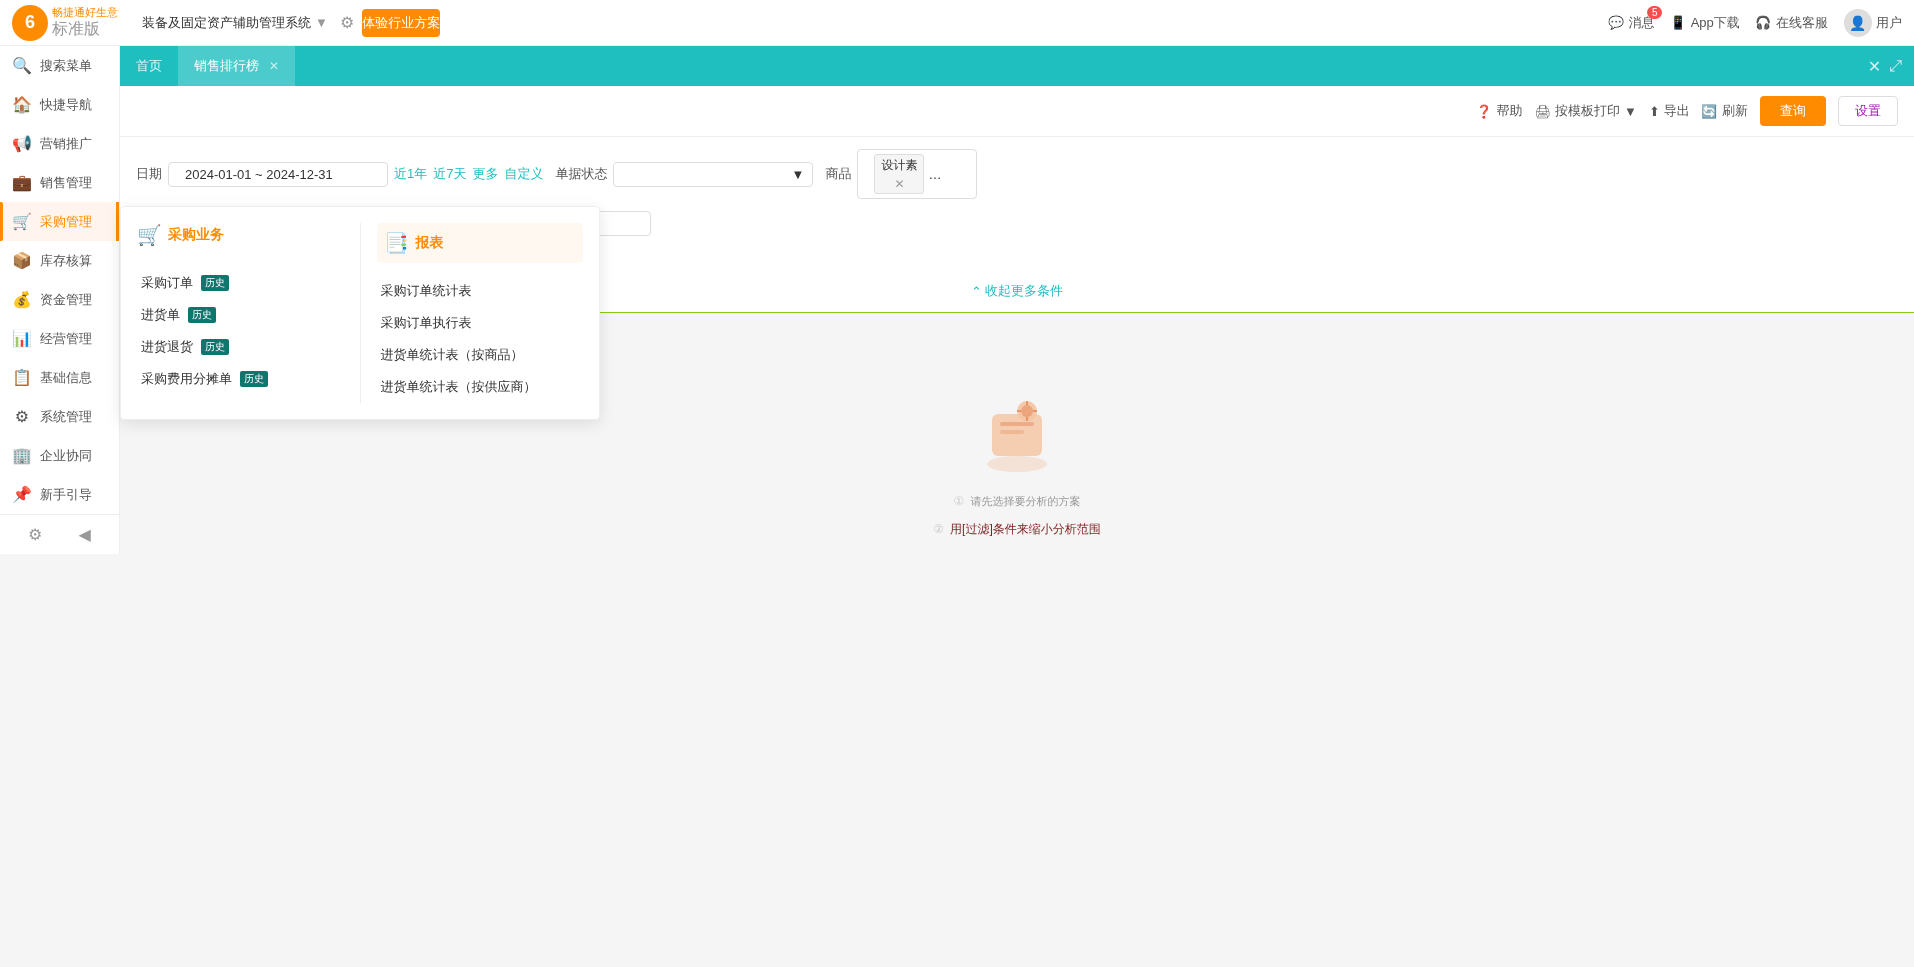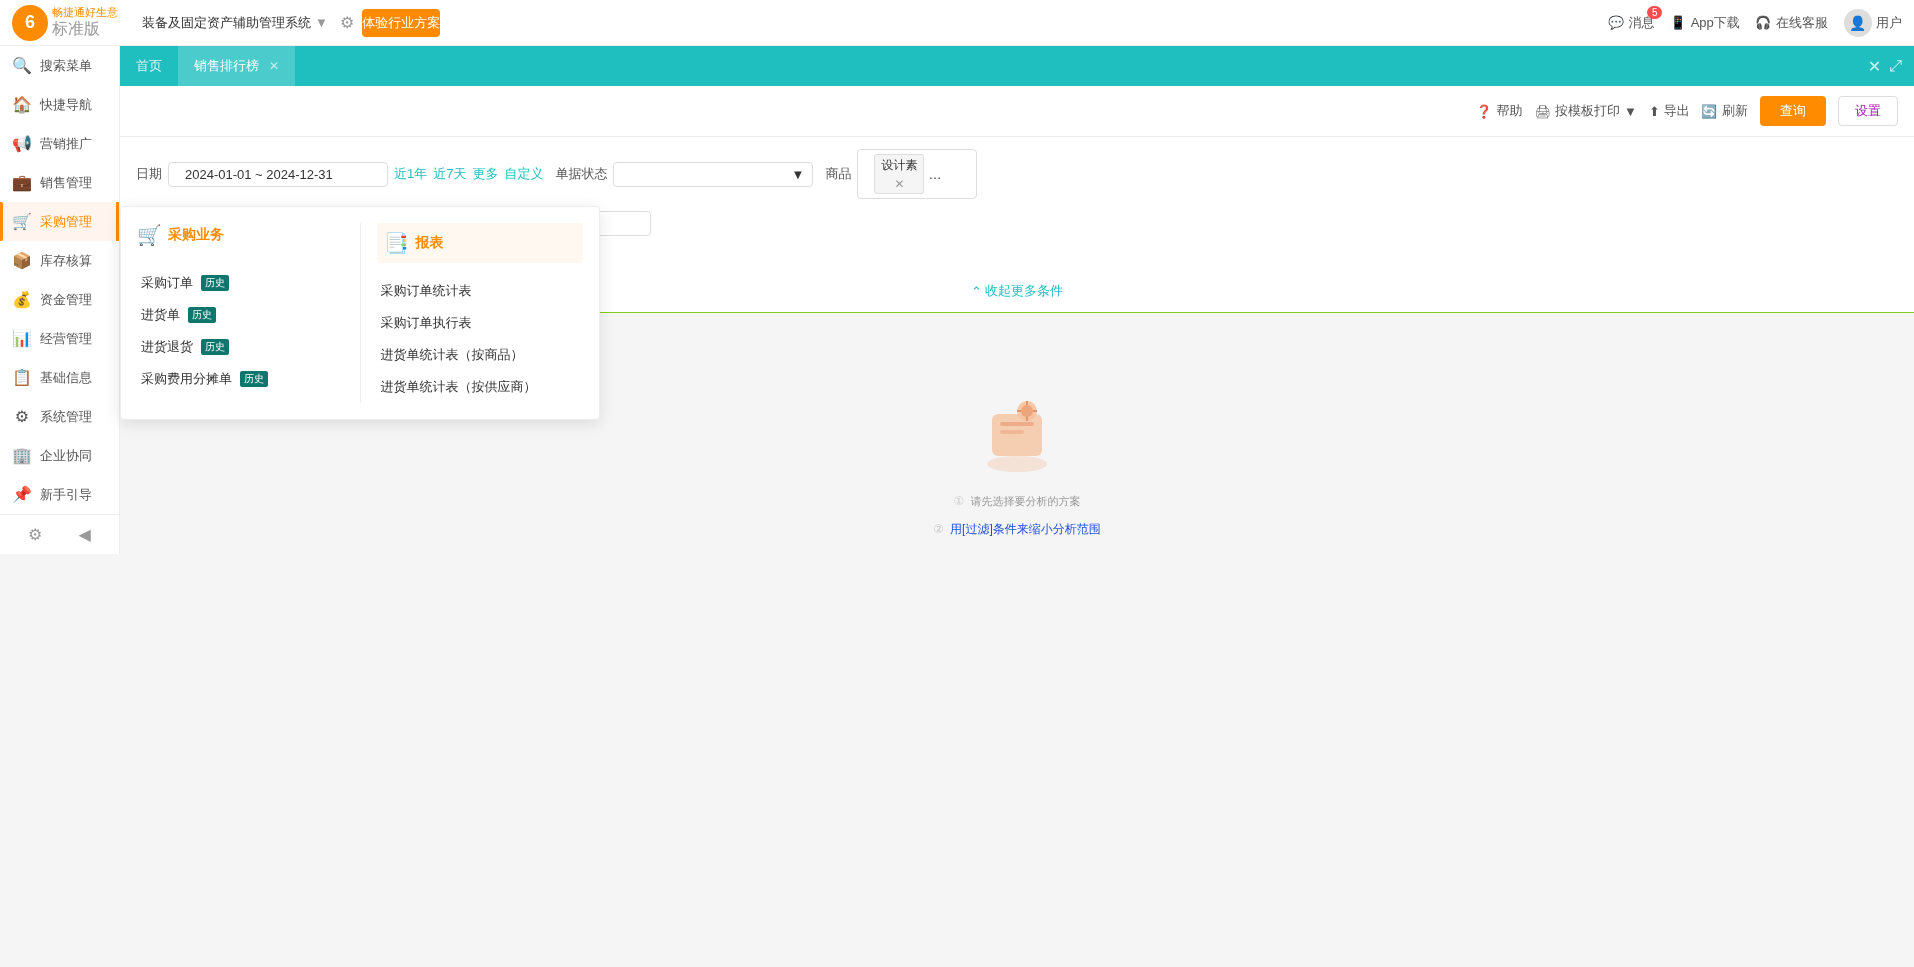--- a/index.html
+++ b/index.html
@@ -55,21 +55,21 @@
     .filter-input { border: 1px solid #ddd; border-radius: 4px; padding: 4px 16px; font-size: 13px; color: #333; min-width: 160px; display: flex; align-items: center; gap: 4px; cursor: pointer; }
     .filter-select { border: 1px solid #ddd; border-radius: 4px; padding: 4px 8px; font-size: 13px; color: #333; min-width: 120px; display: flex; align-items: center; justify-content: space-between; cursor: pointer; }
     .tag-item { background: #f5f5f5; border: 1px solid #ddd; border-radius: 3px; padding: 2px 6px; font-size: 12px; color: #333; display: flex; align-items: center; gap: 3px; flex-direction: column; }
     .tag-close { color: #999; cursor: pointer; }
     .more-link { color: #1fbfbf; cursor: pointer; font-size: 13px; }
     .collapse-btn { color: #1fbfbf; cursor: pointer; font-size: 13px; display: flex; align-items: center; gap: 3px; margin: 0 auto; }
 
     
     .empty-state { display: flex; flex-direction: column; align-items: center; justify-content: center; height: 300px; gap: 12px; }
     .empty-text { color: #999; font-size: 11px; }
-    .empty-hint { color: #1d4ed8; font-size: 12px; }
+    .empty-hint { color: #7f1d1d; font-size: 12px; }
 
     
     .dropdown-menu { position: absolute; left: 0; top: 40px; background: white; border: 1px solid #eee; box-shadow: 0 4px 16px rgba(0,0,0,0.1); border-radius: 4px; z-index: 1000; width: 480px; padding: 16px; display: flex; gap: 0; }
     .dropdown-col { flex: 1; }
     .dropdown-col-header { display: flex; align-items: center; gap: 6px; font-size: 14px; font-weight: bold; color: #ff8c00; margin-bottom: 12px; padding-bottom: 8px; }
     .dropdown-divider { width: 1px; background: #eee; margin: 0 16px; }
     .dropdown-item { display: flex; align-items: center; padding: 7px 4px; cursor: pointer; color: #333; font-size: 13px; gap: 8px; }
     .history-tag { background: #0f766e; color: white; font-size: 10px; padding: 1px 4px; border-radius: 2px; }
     .sidebar-wrapper { position: relative; }
     .sidebar-menu-popup { position: absolute; left: 120px; top: 0; z-index: 999; }

